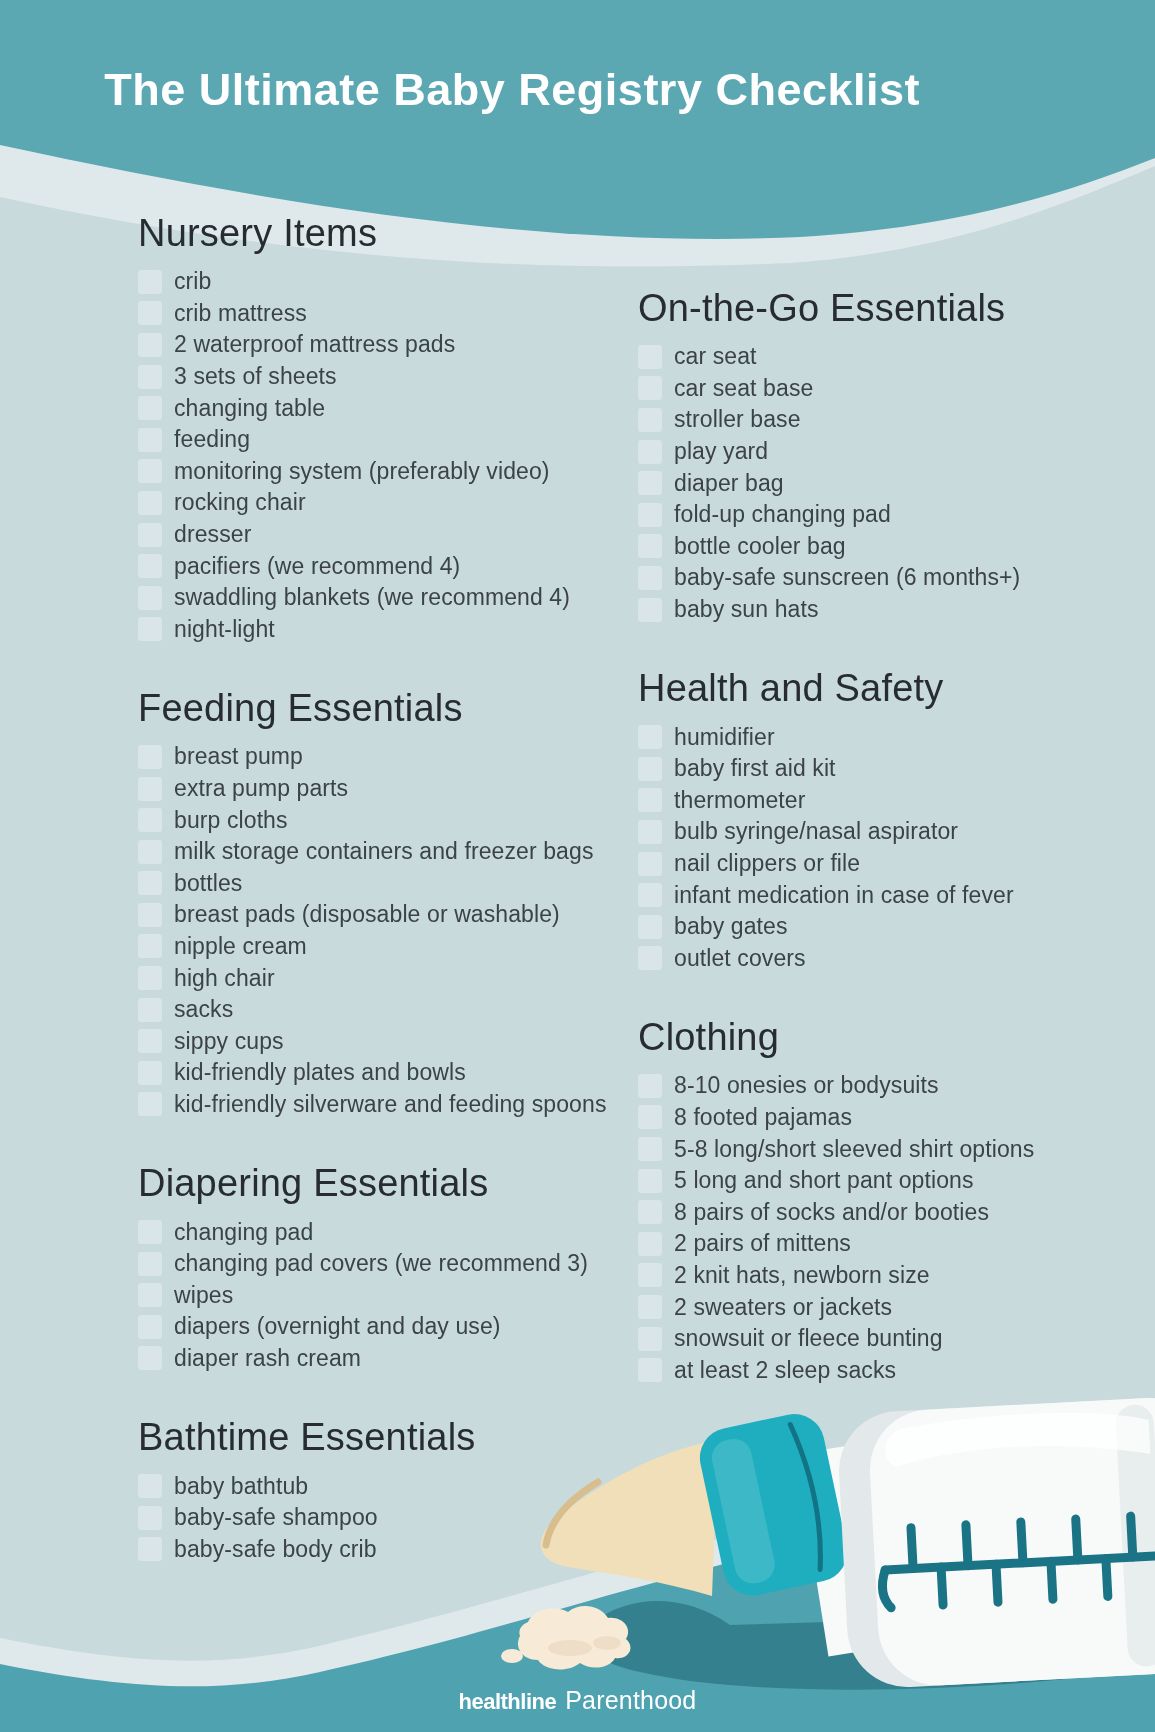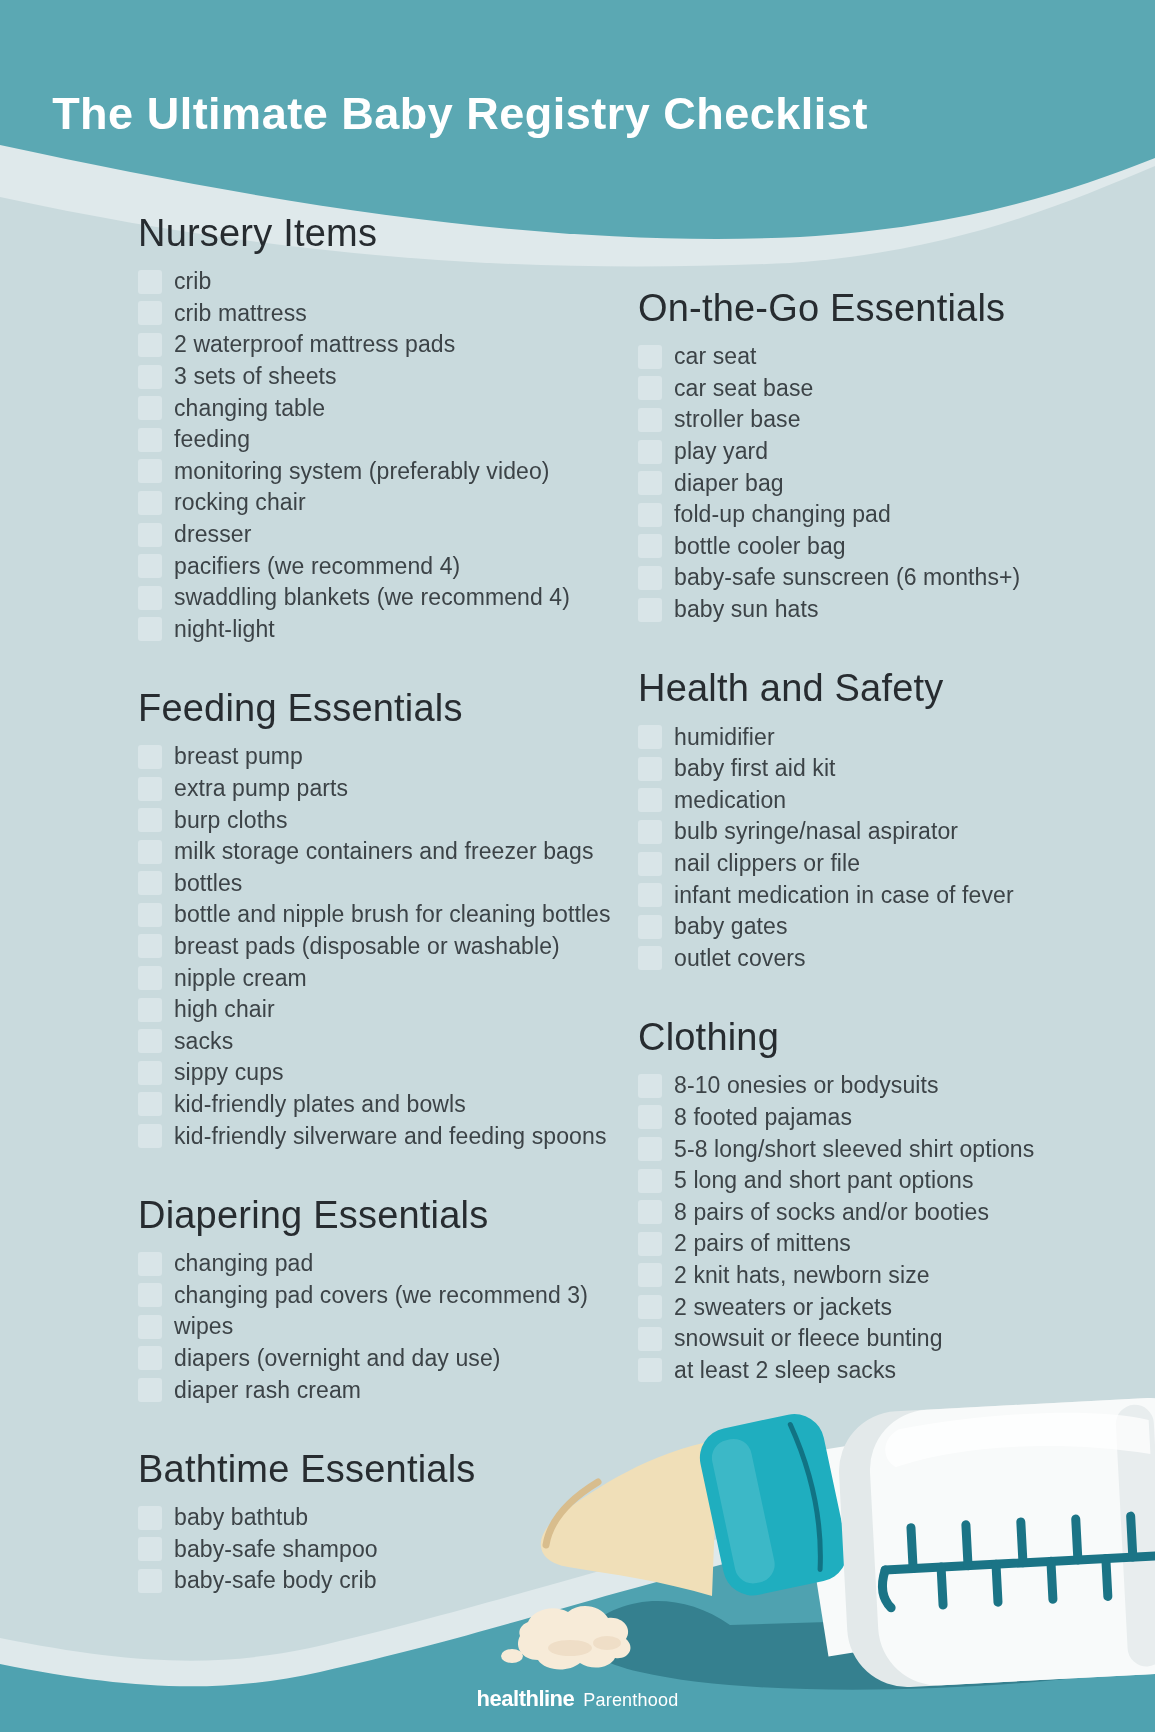--- a/index.html
+++ b/index.html
@@ -22,22 +22,22 @@
   .cap-hl{fill:#FFFFFF;opacity:.13;}
   .cap-seam{stroke:var(--cap-seam,#117384);stroke-width:5;fill:none;stroke-linecap:round;}
   .scale{stroke:var(--scale-teal,#1B7486);stroke-width:9;fill:none;stroke-linecap:round;stroke-linejoin:round;}
   .nipple{fill:var(--nipple-cream,#F0DFB8);}
   .nipple-line{stroke:var(--nipple-outline,#D8BD8D);stroke-width:7;fill:none;stroke-linecap:round;}
   .shadow{fill:var(--shadow-teal,#35808F);}
   .milk{fill:var(--milk-cream,#F7EBD8);}
   .milk-inner{fill:var(--milk-inner,#EFDEC7);}
 
   .title{
-    position:absolute;left:0;top:58px;width:920px;
-    text-align:center;
+    position:absolute;left:0;top:34px;width:920px;
+    text-align:right;
     font-size:45px;font-weight:700;letter-spacing:.5px;
     color:var(--title-text,#FFFFFF);
     white-space:nowrap;
   }
   .col{position:absolute;width:520px;}
   .col-left{left:118px;top:210px;margin-left:20px;}
   .col-right{left:638px;top:285px;}
   .section-heading{
     margin:40px 0 10px 0;
     font-size:38px;font-weight:400;line-height:46px;
@@ -54,21 +54,21 @@
   }
   .item-label{
     font-size:23px;color:var(--item-text,#3C4347);
     white-space:nowrap;letter-spacing:.1px;
   }
   .brand-row{
     position:absolute;left:0;top:1686px;width:1155px;
     text-align:center;color:#FFFFFF;white-space:nowrap;
   }
   .brand{font-size:22px;font-weight:700;letter-spacing:-.5px;}
-  .brand-suffix{font-size:18px;font-weight:400;margin-left:9px;letter-spacing:.2px;}
+  .brand-suffix{font-size:25px;font-weight:400;margin-left:9px;letter-spacing:.2px;}
 </style>
 </head>
 <body>
 
 <div class="page">
 
   <svg class="bg" viewBox="0 0 1155 1732" aria-hidden="true">
 
     <path class="w-stripe" d="M0 0 H1155 V166 C1060 206 950 252 790 263 C550 274 300 262 0 197 Z"></path>
     <path class="w-teal-top" d="M0 0 H1155 V158 C1060 196 950 228 800 237 C560 248 300 210 0 145 Z"></path>
@@ -196,24 +196,20 @@
             <li class="item">
               <span class="checkbox" role="checkbox" aria-checked="false"></span>
               <span class="item-label">milk storage containers and freezer bags</span>
             </li>
             <li class="item">
               <span class="checkbox" role="checkbox" aria-checked="false"></span>
               <span class="item-label">bottles</span>
             </li>
             <li class="item">
               <span class="checkbox" role="checkbox" aria-checked="false"></span>
-              <span class="item-label">bottle and nipple brush for cleaning bottles</span>
-            </li>
-            <li class="item">
-              <span class="checkbox" role="checkbox" aria-checked="false"></span>
               <span class="item-label">breast pads (disposable or washable)</span>
             </li>
             <li class="item">
               <span class="checkbox" role="checkbox" aria-checked="false"></span>
               <span class="item-label">nipple cream</span>
             </li>
             <li class="item">
               <span class="checkbox" role="checkbox" aria-checked="false"></span>
               <span class="item-label">high chair</span>
             </li>
@@ -326,21 +322,21 @@
             <li class="item">
               <span class="checkbox" role="checkbox" aria-checked="false"></span>
               <span class="item-label">humidifier</span>
             </li>
             <li class="item">
               <span class="checkbox" role="checkbox" aria-checked="false"></span>
               <span class="item-label">baby first aid kit</span>
             </li>
             <li class="item">
               <span class="checkbox" role="checkbox" aria-checked="false"></span>
-              <span class="item-label">medication</span>
+              <span class="item-label">thermometer</span>
             </li>
             <li class="item">
               <span class="checkbox" role="checkbox" aria-checked="false"></span>
               <span class="item-label">bulb syringe/nasal aspirator</span>
             </li>
             <li class="item">
               <span class="checkbox" role="checkbox" aria-checked="false"></span>
               <span class="item-label">nail clippers or file</span>
             </li>
             <li class="item">

